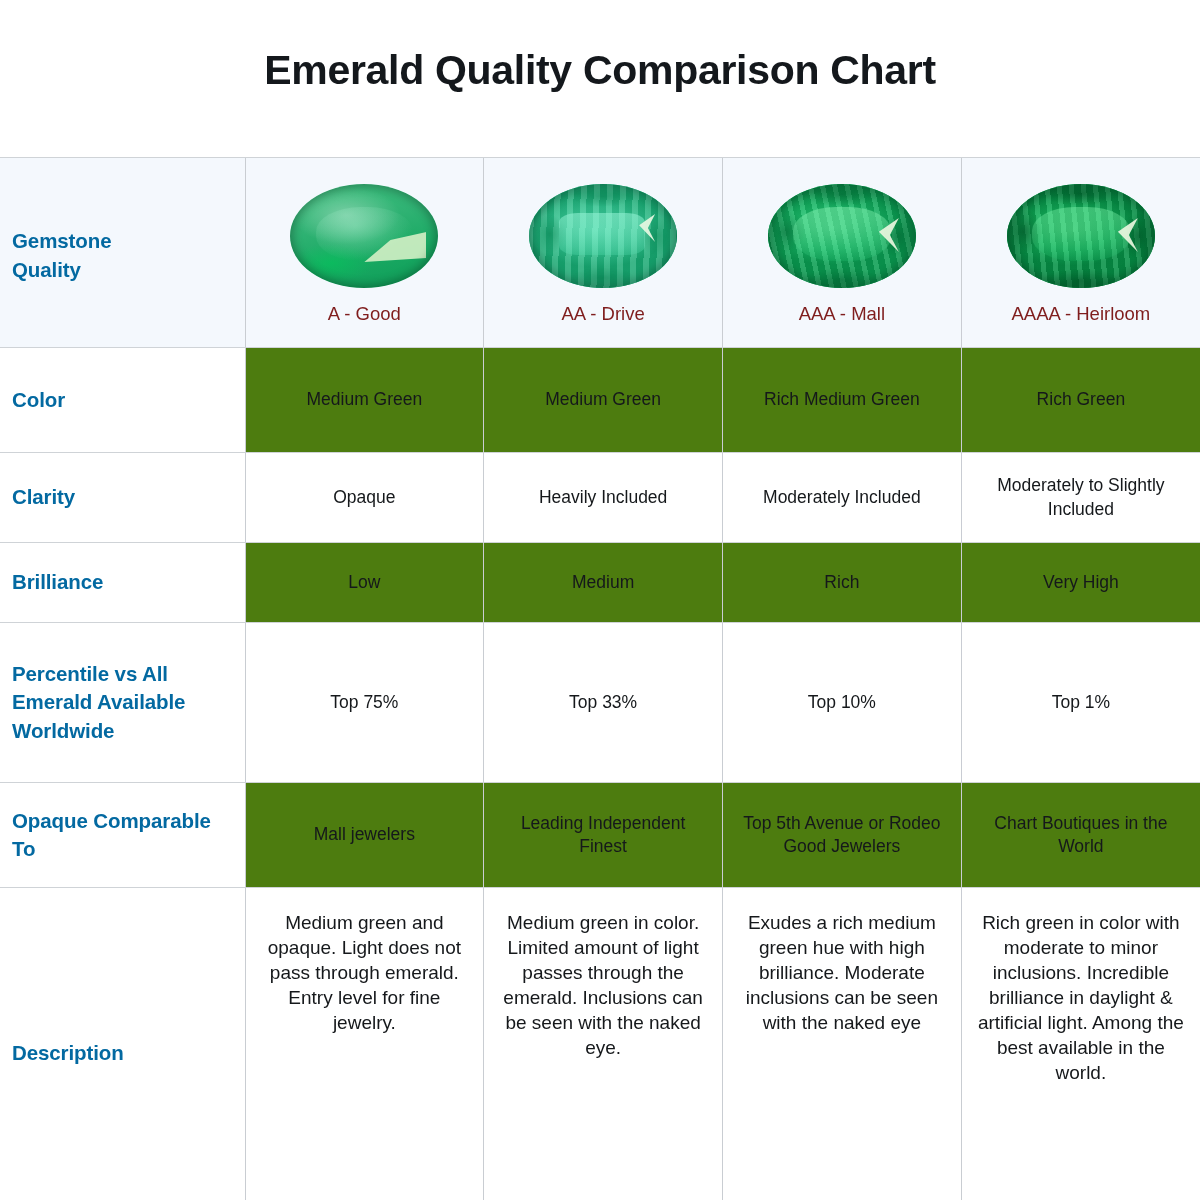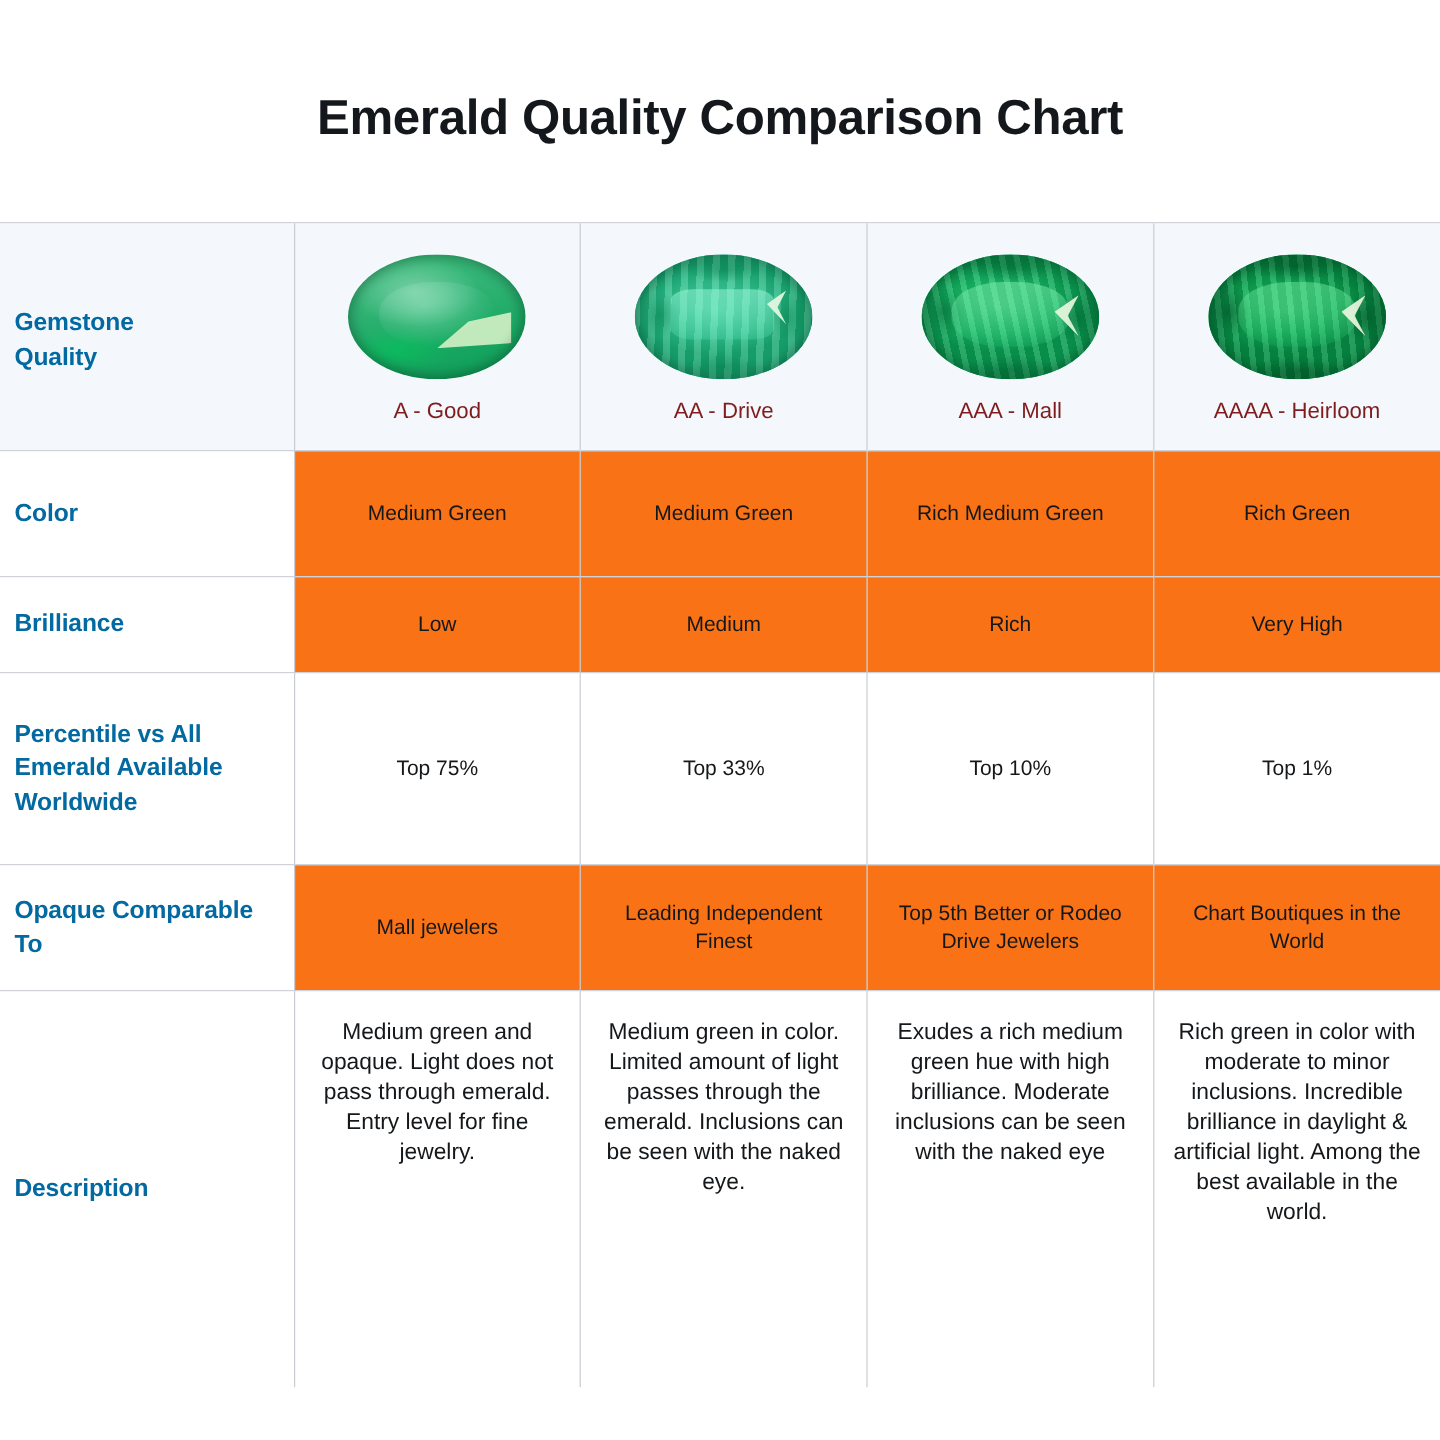--- a/index.html
+++ b/index.html
@@ -25,21 +25,20 @@
     height: 157px;
     display: flex;
     align-items: center;
     justify-content: center;
     font-size: 41px;
     font-weight: 700;
     letter-spacing: -0.3px;
     color: #14181c;
     padding-bottom: 16px;
     white-space: nowrap;
-    margin-top: 28px;
   }
 
   
   .cmp-table {
     width: 1200px;
     border-collapse: collapse;
     table-layout: fixed;
   }
   .cmp-table col.c-label { width: 245px; }
   .cmp-table col.c-data  { width: 238.75px; }
@@ -76,21 +75,21 @@
   }
 
   
   .data-cell {
     font-size: 17.5px;
     font-weight: 400;
     line-height: 1.34;
     text-align: center;
     color: #15181b;
   }
-  tr.striped td.data-cell { background: #f97316; }
+  tr.striped td.data-cell { background: #4d7c0f; }
 
   
   tr.row-color td     { height: 105px; }
   tr.row-clarity td   { height: 90px;  }
   tr.row-brilliance td{ height: 80px;  }
   tr.row-percentile td{ height: 160px; }
   tr.row-comparable td{ height: 105px; }
   tr.row-description td {
     height: 330px;
     vertical-align: top;
@@ -306,20 +305,27 @@
       </tr>
 
       <tr class="row-color striped">
         <td class="label-cell">Color</td>
         <td class="data-cell">Medium Green</td>
         <td class="data-cell">Medium Green</td>
         <td class="data-cell">Rich Medium Green</td>
         <td class="data-cell">Rich Green</td>
       </tr>
 
+      <tr class="row-clarity">
+        <td class="label-cell">Clarity</td>
+        <td class="data-cell">Opaque</td>
+        <td class="data-cell">Heavily Included</td>
+        <td class="data-cell">Moderately Included</td>
+        <td class="data-cell">Moderately to Slightly Included</td>
+      </tr>
 
       <tr class="row-brilliance striped">
         <td class="label-cell">Brilliance</td>
         <td class="data-cell">Low</td>
         <td class="data-cell">Medium</td>
         <td class="data-cell">Rich</td>
         <td class="data-cell">Very High</td>
       </tr>
 
       <tr class="row-percentile">
@@ -327,21 +333,21 @@
         <td class="data-cell">Top 75%</td>
         <td class="data-cell">Top 33%</td>
         <td class="data-cell">Top 10%</td>
         <td class="data-cell">Top 1%</td>
       </tr>
 
       <tr class="row-comparable striped">
         <td class="label-cell">Opaque Comparable To</td>
         <td class="data-cell">Mall jewelers</td>
         <td class="data-cell">Leading Independent Finest</td>
-        <td class="data-cell">Top 5th Better or Rodeo Drive Jewelers</td>
+        <td class="data-cell">Top 5th Avenue or Rodeo Good Jewelers</td>
         <td class="data-cell">Chart Boutiques in the World</td>
       </tr>
 
       <tr class="row-description">
         <td class="label-cell">Description</td>
         <td class="data-cell">Medium green and opaque. Light does not pass through emerald. Entry level for fine jewelry.</td>
         <td class="data-cell">Medium green in color. Limited amount of light passes through the emerald. Inclusions can be seen with the naked eye.</td>
         <td class="data-cell">Exudes a rich medium green hue with high brilliance. Moderate inclusions can be seen with the naked eye</td>
         <td class="data-cell">Rich green in color with moderate to minor inclusions. Incredible brilliance in daylight &amp; artificial light. Among the best available in the world.</td>
       </tr>

